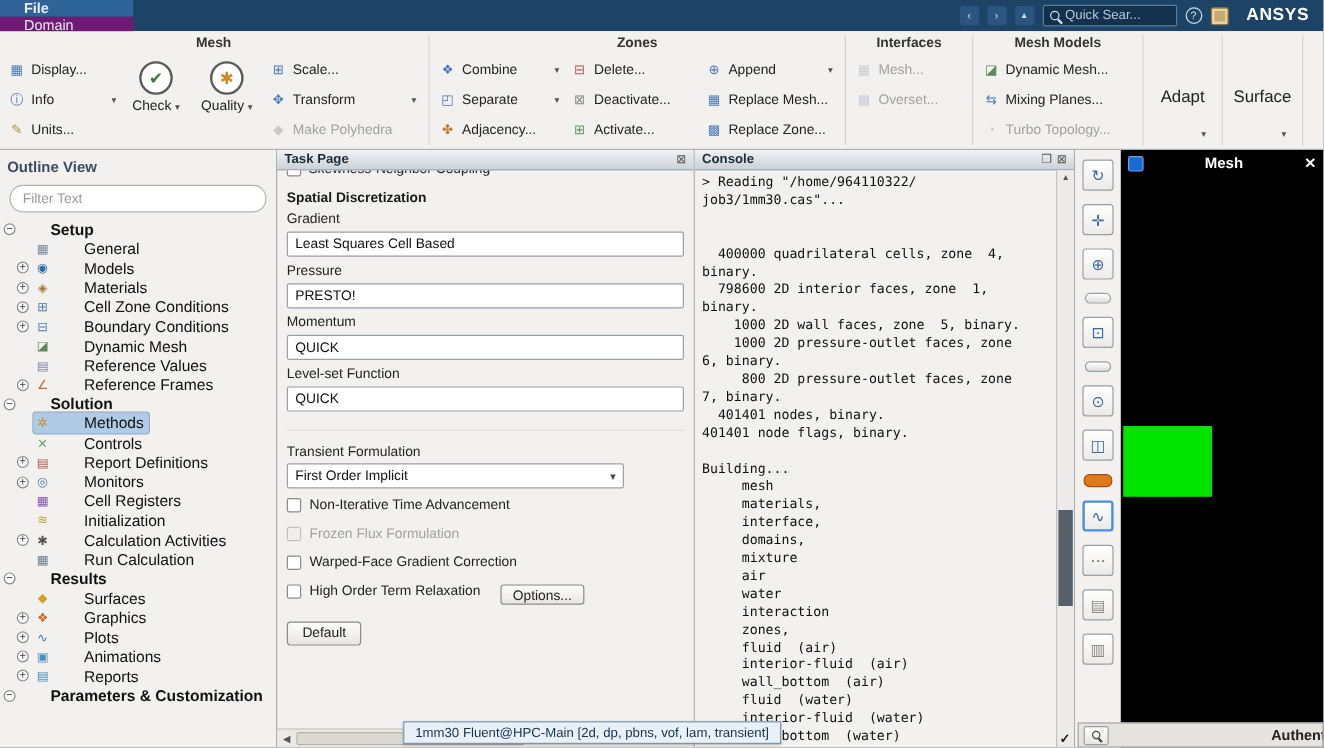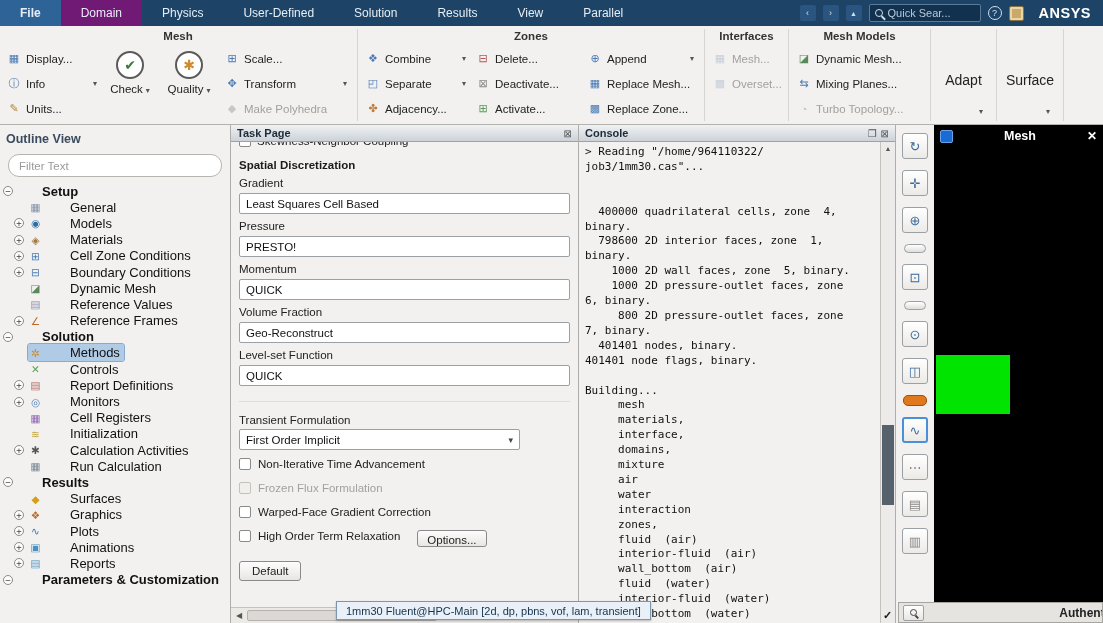--- a/index.html
+++ b/index.html
@@ -2,39 +2,39 @@
 <html><head>
 <meta charset="utf-8">
 <style>
   * { margin:0; padding:0; box-sizing:border-box; }
   html,body { background:#888; }
   body { font-family:"Liberation Sans", sans-serif; }
   .app { position:relative; width:1103px; height:623px; background:#f2f1ef; overflow:hidden; font-size:12px; }
 
   
   .menubar { position:absolute; top:0; left:0; width:1103px; height:26px; background:#1d4467; display:flex; align-items:stretch; }
-  .menu-tabs { display:flex; align-items:stretch; }
+  .menu-tabs { display:flex; align-items:stretch;flex-direction:column; }
   .menu-tab { display:flex; align-items:center; padding:0 20px; font-size:12px; color:#e6edf4; white-space:nowrap; cursor:default; }
   .menu-tab.file { background:#2d6397; font-weight:bold; }
   .menu-tab.active { background:#701a75; font-weight:normal; }
   .mb-right { display:flex; align-items:center; margin-left:auto; gap:7px; padding-right:8px; }
   .mb-sq { width:16px; height:16px; background:#2a5580; color:#cfe0ef; font-size:9px; display:flex; align-items:center; justify-content:center; border-radius:2px; }
   .mb-search { display:flex; align-items:center; background:#12314f; border:1px solid #5a7a99; border-radius:2px; height:18px; width:112px; padding:0 5px; gap:5px; }
   .mb-search input { background:transparent; border:none; outline:none; color:#cdd9e5; font-size:11px; width:100%; font-family:inherit; }
   .mb-search input::placeholder { color:#b9c8d6; }
   .mag { width:8px; height:8px; border:1.5px solid #cfe0ef; border-radius:50%; position:relative; flex:none; }
   .mag::after { content:''; position:absolute; width:5px; height:1.5px; background:#cfe0ef; transform:rotate(45deg); right:-4px; bottom:-2px; }
   .help-circle { width:14px; height:14px; border:1.5px solid #cfe0ef; border-radius:50%; color:#cfe0ef; font-size:9px; display:flex; align-items:center; justify-content:center; }
   .journal-ic { width:15px; height:15px; background:#caa96a; border:1px solid #8a7340; border-radius:2px; box-shadow:inset 0 0 0 2px #e8d5a8; }
   .ansys { font-weight:bold; color:#fff; font-size:14.5px; letter-spacing:.5px; padding:0 4px 0 8px; }
 
   
   .ribbon { position:absolute; top:26px; left:0; width:1103px; height:99px; background:#f2f1ef; border-bottom:1px solid #b5b2ae; display:flex; overflow:hidden; }
   .rgroup { height:100%; flex:none; }
-  .rg-mesh{width:356px} .rg-zones{width:344px} .rg-interfaces{width:81px} .rg-mesh-models{width:139px} .rg-adapt{width:63px} .rg-surface{width:64px}
+  .rg-mesh{width:356px} .rg-zones{width:344px} .rg-interfaces{width:103px} .rg-mesh-models{width:139px} .rg-adapt{width:63px} .rg-surface{width:64px}
   .rgroup-title { text-align:center; font-size:11.5px; font-weight:bold; color:#333; padding-top:4px; height:19px; }
   .rgroup-body { display:flex; padding:1px 2px; }
   .rcol { display:flex; flex-direction:column; flex:none; }
   .ritem { display:flex; align-items:center; height:25px; padding:0 5px; font-size:11.5px; color:#222; white-space:nowrap; cursor:default; }
   .ritem .ricon { width:14px; text-align:center; margin-right:5px; font-size:11px; flex:none; }
   .ritem.disabled { color:#a3a19e; }
   .ritem.disabled .ricon { opacity:.4; }
   .rarrow { font-size:8px; color:#555; }
   .ritem .rarrow { margin-left:auto; padding-left:4px; }
   .rbig { text-align:center; padding-top:2px; }
@@ -504,24 +504,20 @@
           </div>
           <div class="tp-field">
             <div class="tp-label">Pressure</div>
             <div class="tp-select">PRESTO!</div>
           </div>
           <div class="tp-field">
             <div class="tp-label">Momentum</div>
             <div class="tp-select">QUICK</div>
           </div>
           <div class="tp-field">
-            <div class="tp-label">Volume Fraction</div>
-            <div class="tp-select">Geo-Reconstruct</div>
-          </div>
-          <div class="tp-field">
             <div class="tp-label">Level-set Function</div>
             <div class="tp-select">QUICK</div>
           </div>
         </div>
       <div class="tp-divider"></div>
       <div class="tp-trans-label">Transient Formulation</div>
       <div class="tp-dropdown">
         <span>First Order Implicit</span>
         <span class="dd-arrow">▾</span>
       </div>

